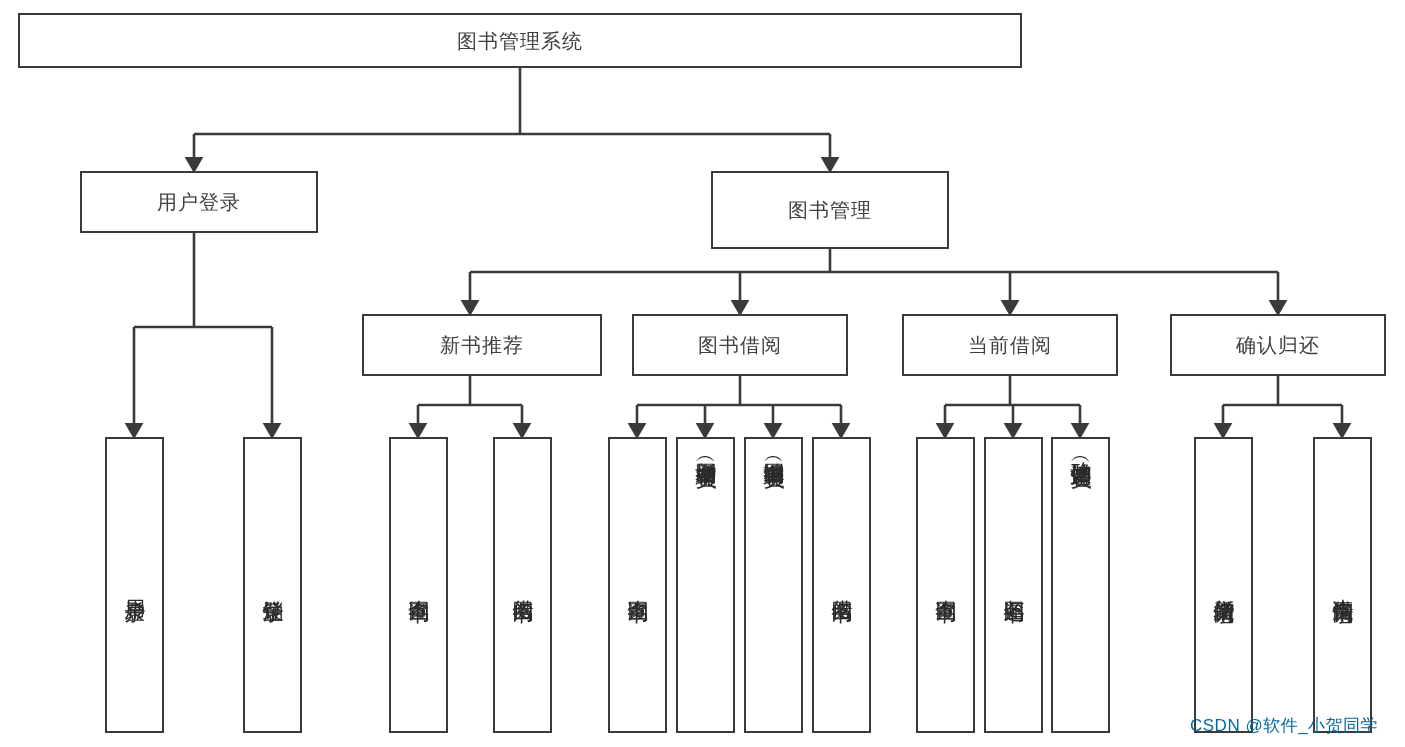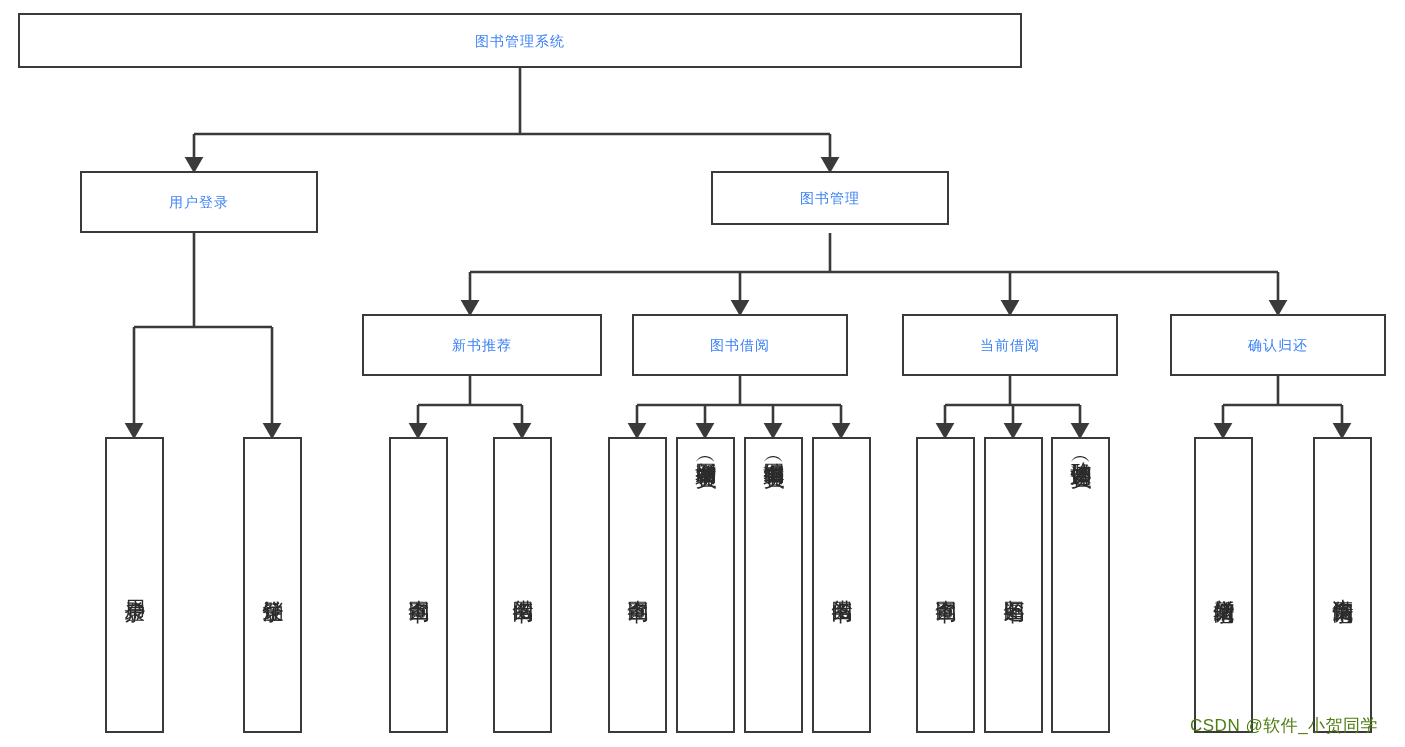--- a/index.html
+++ b/index.html
@@ -24,22 +24,22 @@
   .node-box {
     position: absolute;
     box-sizing: border-box;
     border: 2px solid #3a3a3a;
     background: #ffffff;
     display: flex;
     align-items: center;
     justify-content: center;
   }
   .node-label-h {
-    font-size: 14px;
-    color: #3b82f6;
+    font-size: 20px;
+    color: #404040;
     letter-spacing: 1px;
     white-space: nowrap;
     line-height: 1;
   }
   .node-label-v {
     font-size: 21px;
     color: #2b2b2b;
     line-height: 1.18;
     writing-mode: vertical-rl;
     text-orientation: upright;
@@ -55,21 +55,21 @@
   }
   .leaf-box.v-center {
     align-items: center;
     padding-top: 0;
   }
   #watermark {
     position: absolute;
     left: 1190px;
     top: 714px;
     font-size: 17px;
-    color: #4d7c0f;
+    color: #0369a1;
     white-space: nowrap;
     letter-spacing: 0.5px;
   }
   svg#connectors {
     position: absolute;
     left: 0;
     top: 0;
     width: 1405px;
     height: 747px;
     pointer-events: none;
@@ -130,21 +130,21 @@
     </g>
   </svg>
 
   <div class="node-box" style="left:18px; top:13px; width:1004px; height:55px;">
     <span class="node-label-h">图书管理系统</span>
   </div>
 
   <div class="node-box" style="left:80px; top:171px; width:238px; height:62px;">
     <span class="node-label-h">用户登录</span>
   </div>
-  <div class="node-box" style="left:711px; top:171px; width:238px; height:54px;">
+  <div class="node-box" style="left:711px; top:171px; width:238px; height:78px;">
     <span class="node-label-h">图书管理</span>
   </div>
 
   <div class="node-box" style="left:362px; top:314px; width:240px; height:62px;">
     <span class="node-label-h">新书推荐</span>
   </div>
   <div class="node-box" style="left:632px; top:314px; width:216px; height:62px;">
     <span class="node-label-h">图书借阅</span>
   </div>
   <div class="node-box" style="left:902px; top:314px; width:216px; height:62px;">

